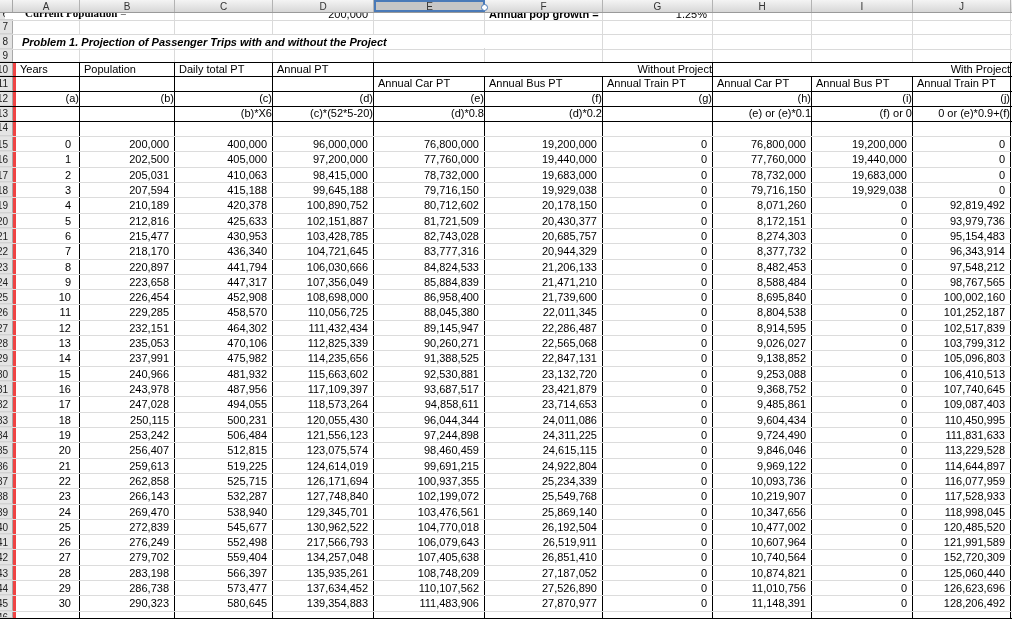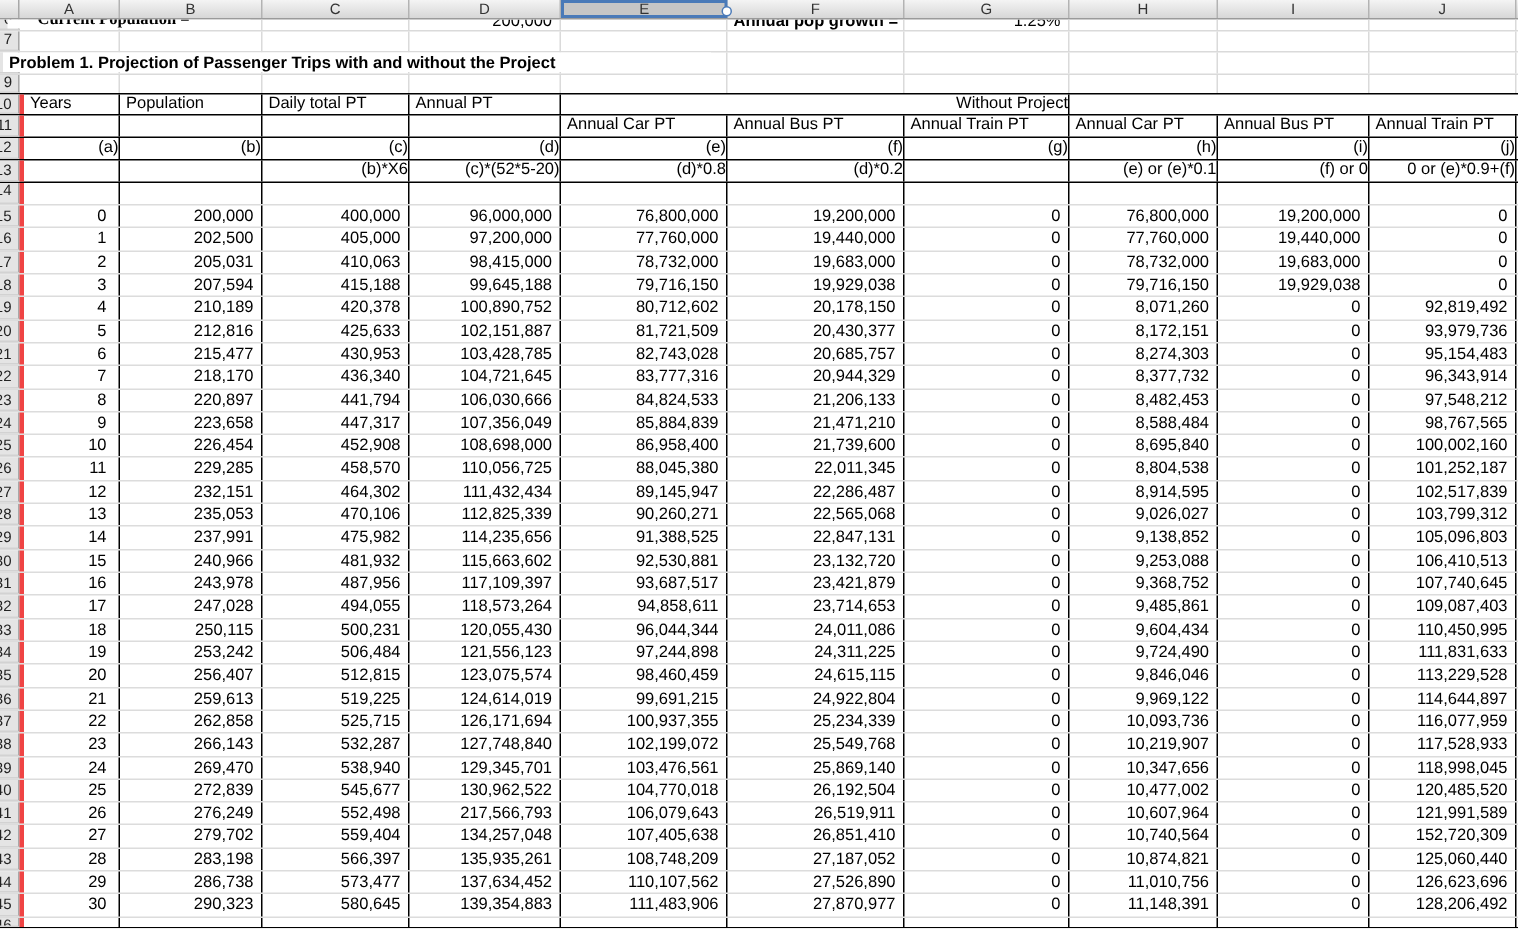--- a/index.html
+++ b/index.html
@@ -40,21 +40,21 @@
   .r9{height:12px;}
   .hrow{height:15px;line-height:13px;border-bottom:1px solid #000;}
   .r10{border-top:1px solid #000;}
   .r14{height:15px;border-bottom:1px solid #dcdcdc;}
   .drow{height:15.32px;line-height:15px;border-bottom:1px solid #dcdcdc;}
   .drow .rh{line-height:15px;}
   .r46{height:7.5px;border-bottom:1px solid #000;}
   
   .ovl{position:absolute;top:0;bottom:1px;background:#fff;display:flex;align-items:center;z-index:2;box-sizing:border-box;}
   .ovl.info{left:5px;width:162px;padding-left:20px;font-family:Liberation Serif, serif;}
-  .ovl.title{left:2px;width:472px;padding-left:4px;}
+  .ovl.title{left:18px;width:472px;padding-left:4px;font-style:italic;}
 </style>
 </head>
 <body>
 
 <div class="sheet">
 
   <div class="colheads">
     <div class="corner"></div>
     <div class="ch cA">A</div>
     <div class="ch cB">B</div>
@@ -140,20 +140,21 @@
         <div class="cell g cJ"></div>
     </div>
 
     <div class="row hrow r10">
       <div class="rh"><span>10</span></div>
       <div class="cell t bl cA lbl">Years</div>
       <div class="cell t cB lbl">Population</div>
       <div class="cell t cC lbl">Daily total PT</div>
       <div class="cell t cD lbl">Annual PT</div>
       <div class="cell t cEG ctr">Without Project</div>
+      <div class="cell t cHJ ctr">With Project</div>
     </div>
 
     <div class="row hrow">
       <div class="rh"><span>11</span></div>
       <div class="cell t bl cA"></div>
       <div class="cell t cB"></div>
       <div class="cell t cC"></div>
       <div class="cell t cD"></div>
       <div class="cell t cE lbl">Annual Car PT</div>
       <div class="cell t cF lbl">Annual Bus PT</div>

